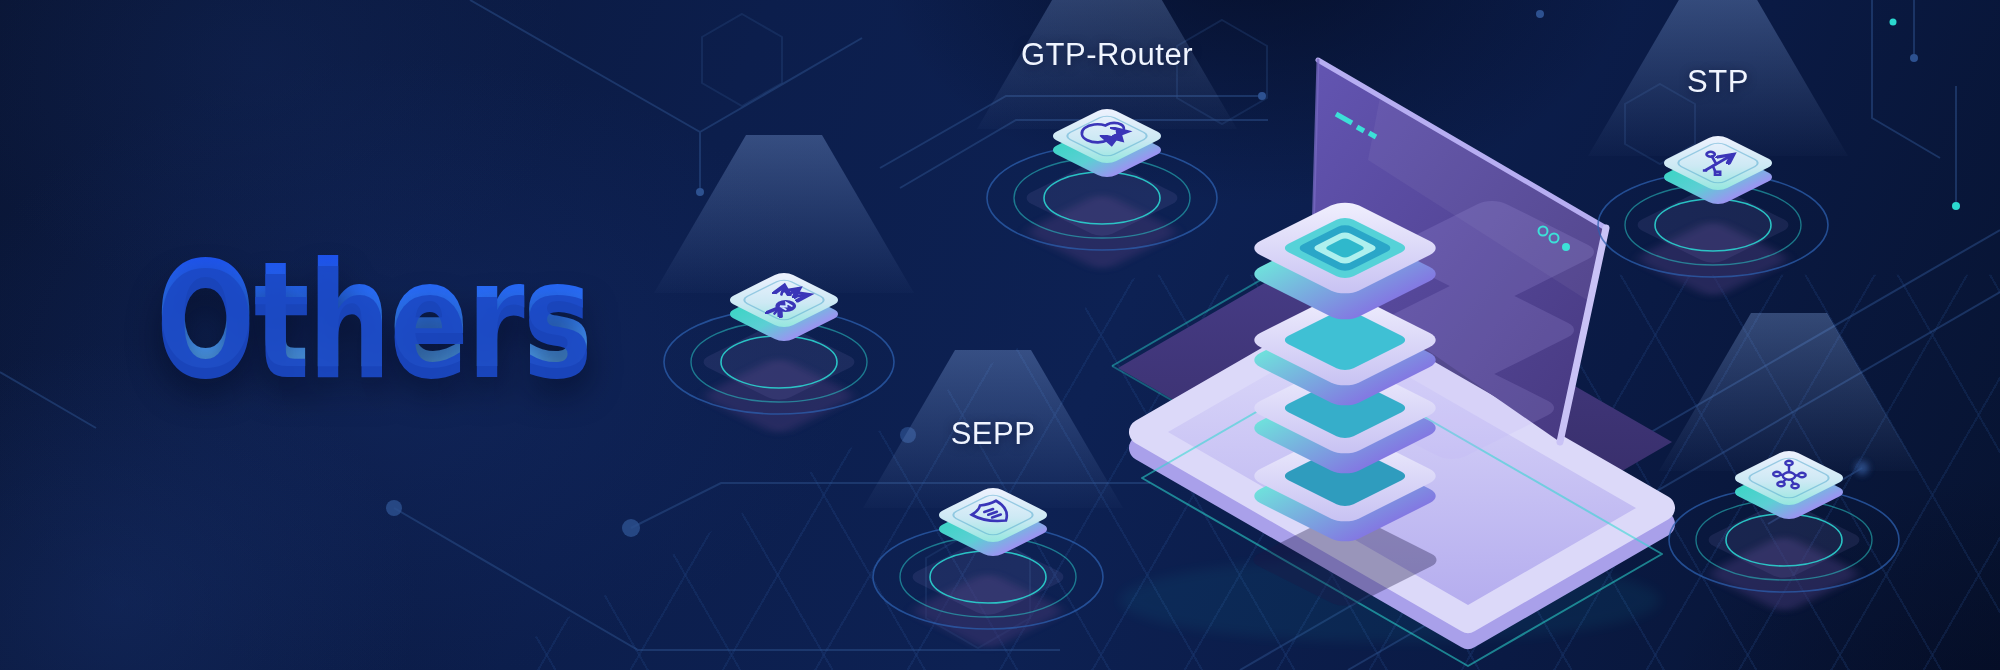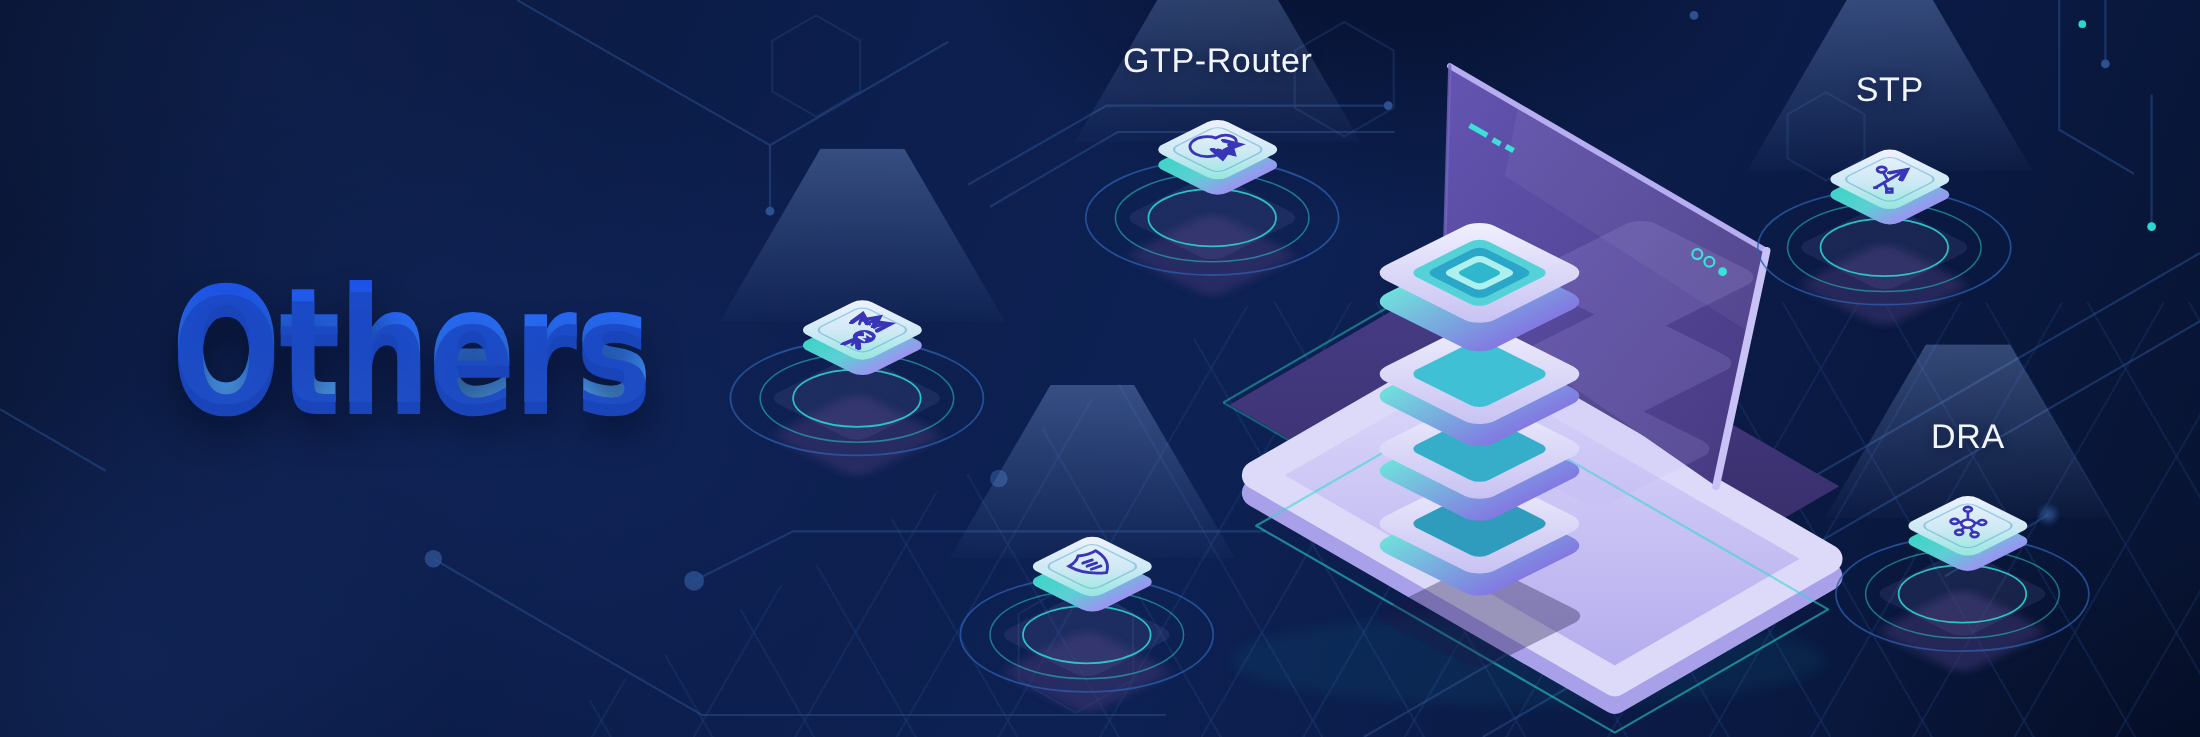--- a/index.html
+++ b/index.html
@@ -345,20 +345,23 @@
             <rect x="-56" y="-56" width="112" height="112" rx="16" fill="#3e3670" opacity=".55" filter="url(#soft6)"></rect>
           </g>
         <g transform="scale(1,0.5) rotate(45)">
             <rect x="-58" y="-58" width="116" height="116" rx="16" fill="#8b83c8" opacity=".13"></rect>
           </g>
         <ellipse rx="115" ry="52" fill="none" stroke="#2c5fae" stroke-width="1.6" opacity=".75"></ellipse>
         <ellipse rx="88" ry="40" fill="none" stroke="#2bd3cf" stroke-width="1.4" opacity=".5"></ellipse>
         <ellipse rx="58" ry="26" fill="none" stroke="#2bd3cf" stroke-width="1.6" opacity=".9"></ellipse>
       </g>
     </svg>
+    <div class="label">
+      <span>SEPP</span>
+    </div>
     <svg class="tile" width="200" height="150">
       <g transform="translate(100,86) scale(1,0.5) rotate(45)">
           <rect x="-42" y="-42" width="84" height="84" rx="13" fill="url(#tileSide)"></rect>
         </g>
       <g transform="translate(100,72) scale(1,0.5) rotate(45)">
         <rect x="-42" y="-42" width="84" height="84" rx="13" fill="url(#tileTop)"></rect>
         <rect x="-31" y="-31" width="62" height="62" rx="10" fill="none" stroke="#4fa8ce" stroke-opacity=".5" stroke-width="2"></rect>
       </g>
       <g transform="matrix(0.866,-0.5,0.866,0.5,100,70)" fill="none" stroke="#3A35B8" stroke-width="2.6" stroke-linecap="round">
         <path vector-effect="non-scaling-stroke" d="M 0,-15 C 4,-12 10,-10.5 14,-10.5 C 14,-2 11,7.5 0,15 C -11,7.5 -14,-2 -14,-10.5 C -10,-10.5 -4,-12 0,-15 Z"></path>
@@ -377,23 +380,20 @@
             <rect x="-56" y="-56" width="112" height="112" rx="16" fill="#3e3670" opacity=".55" filter="url(#soft6)"></rect>
           </g>
         <g transform="scale(1,0.5) rotate(45)">
             <rect x="-58" y="-58" width="116" height="116" rx="16" fill="#8b83c8" opacity=".13"></rect>
           </g>
         <ellipse rx="115" ry="52" fill="none" stroke="#2c5fae" stroke-width="1.6" opacity=".75"></ellipse>
         <ellipse rx="88" ry="40" fill="none" stroke="#2bd3cf" stroke-width="1.4" opacity=".5"></ellipse>
         <ellipse rx="58" ry="26" fill="none" stroke="#2bd3cf" stroke-width="1.6" opacity=".9"></ellipse>
       </g>
     </svg>
-    <div class="label">
-      <span>DRA</span>
-    </div>
     <svg class="tile" width="200" height="150">
       <g transform="translate(100,86) scale(1,0.5) rotate(45)">
           <rect x="-42" y="-42" width="84" height="84" rx="13" fill="url(#tileSide)"></rect>
         </g>
       <g transform="translate(100,72) scale(1,0.5) rotate(45)">
         <rect x="-42" y="-42" width="84" height="84" rx="13" fill="url(#tileTop)"></rect>
         <rect x="-31" y="-31" width="62" height="62" rx="10" fill="none" stroke="#4fa8ce" stroke-opacity=".5" stroke-width="2"></rect>
       </g>
       <g transform="matrix(0.866,-0.5,0.866,0.5,100,70)" fill="none" stroke="#3A35B8" stroke-width="2.4" stroke-linecap="round">
         <path vector-effect="non-scaling-stroke" d="M 0,0 L 13,-13"></path>

